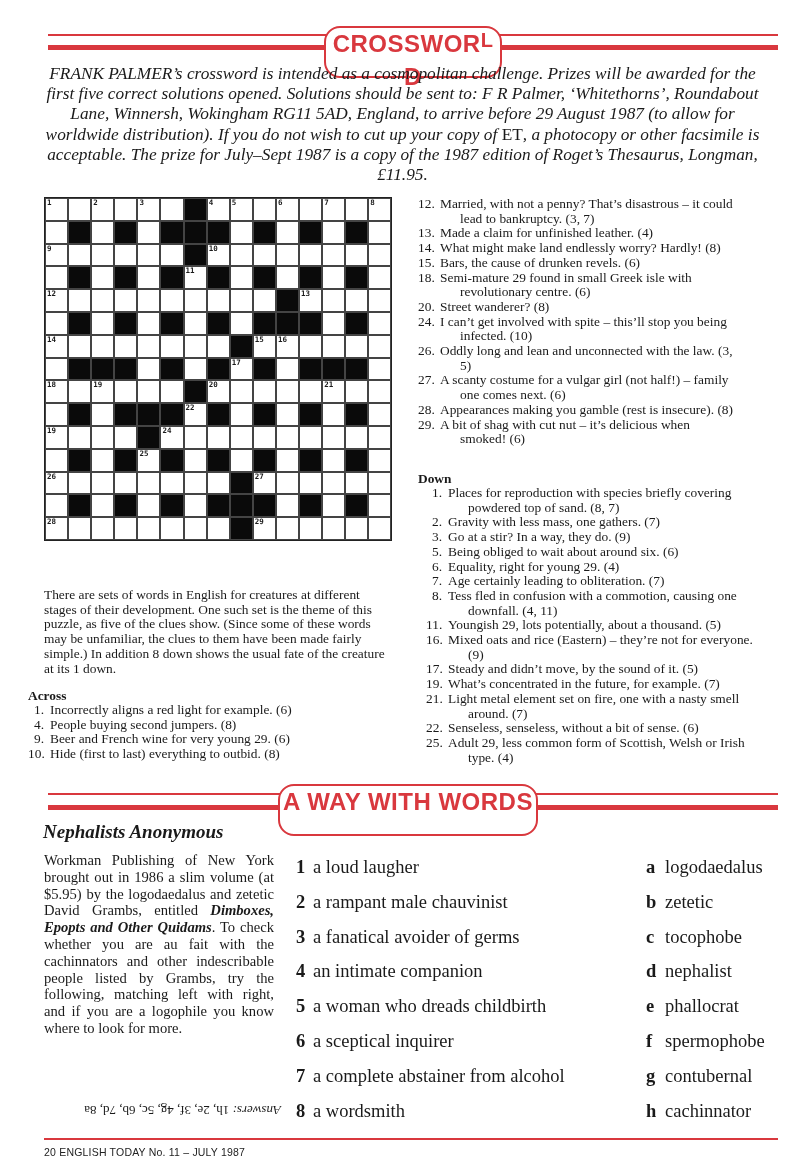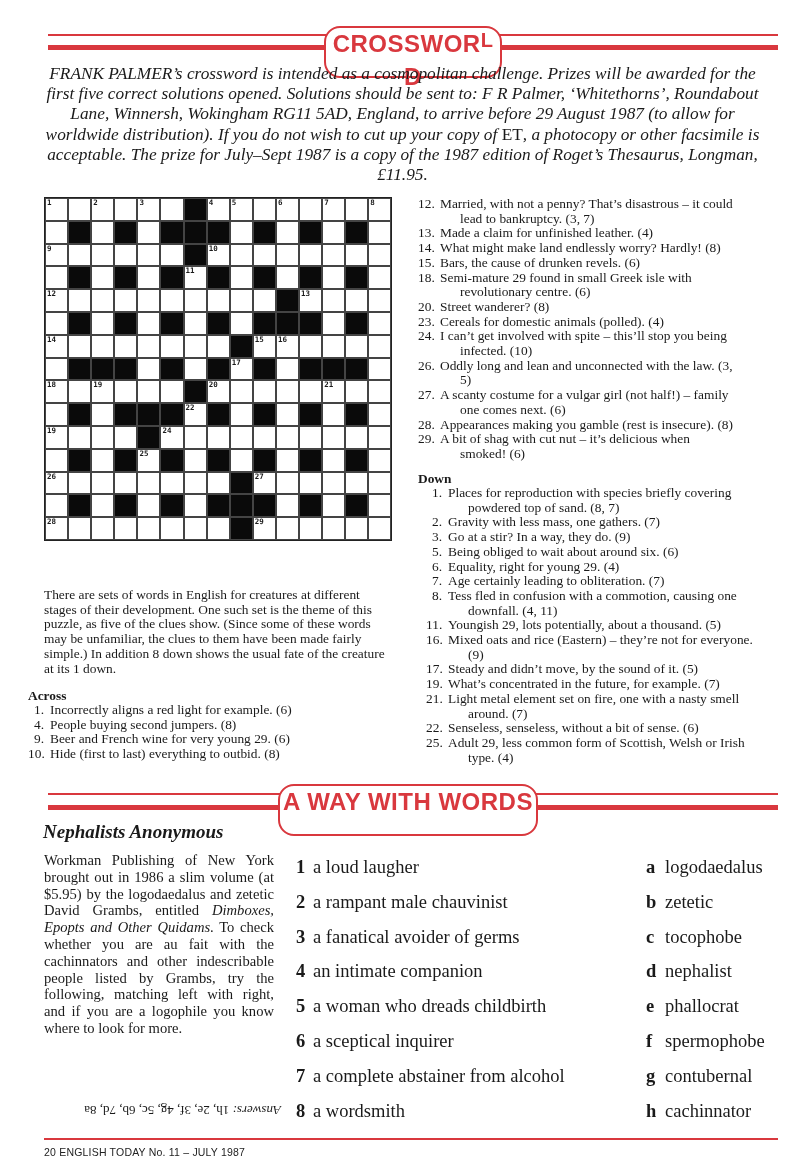--- a/index.html
+++ b/index.html
@@ -57,21 +57,21 @@
   .down-block { position: absolute; left: 426px; top: 471px; width: 365px; }
   .indent-cont { display: block; padding-left: 20px; }
 
   .sub-title {
     position: absolute; left: 43px; top: 821px; font-size: 19px; font-weight: bold; font-style: italic;
   }
   .sub-body {
     position: absolute; left: 44px; top: 852px; width: 230px;
     font-size: 14.6px; line-height: 16.8px; text-align: justify;
   }
-  .sub-body i { font-style: italic; }
+  .sub-body i { font-style: italic; font-weight: bold; }
 
   .match-left { position: absolute; left: 296px; top: 854px; width: 330px; }
   .match-right { position: absolute; left: 646px; top: 854px; width: 150px; }
   .match-row { height: 34.8px; font-size: 18.5px; line-height: 26px; white-space: nowrap; }
   .match-row b { font-weight: bold; margin-right: 7px; display: inline-block; min-width: 10px; }
   .match-right .match-row b { min-width: 14px; margin-right: 5px; }
 
   .answers {
     position: absolute; left: 46px; top: 1098px; width: 235px; height: 24px;
     font-size: 13px; line-height: 24px; transform: rotate(180deg); white-space: nowrap;
@@ -399,24 +399,20 @@
         <span class="cn">15.</span>
         <span class="ct"><span>Bars, the cause of drunken revels. (6)</span></span>
       </li>
       <li>
         <span class="cn">18.</span>
         <span class="ct"><span>Semi-mature 29 found in small Greek isle with</span><span class="indent-cont">revolutionary centre. (6)</span></span>
       </li>
       <li>
         <span class="cn">20.</span>
         <span class="ct"><span>Street wanderer? (8)</span></span>
-      </li>
-      <li>
-        <span class="cn">23.</span>
-        <span class="ct"><span>Cereals for domestic animals (polled). (4)</span></span>
       </li>
       <li>
         <span class="cn">24.</span>
         <span class="ct"><span>I can’t get involved with spite – this’ll stop you being</span><span class="indent-cont">infected. (10)</span></span>
       </li>
       <li>
         <span class="cn">26.</span>
         <span class="ct"><span>Oddly long and lean and unconnected with the law. (3,</span><span class="indent-cont">5)</span></span>
       </li>
       <li>

